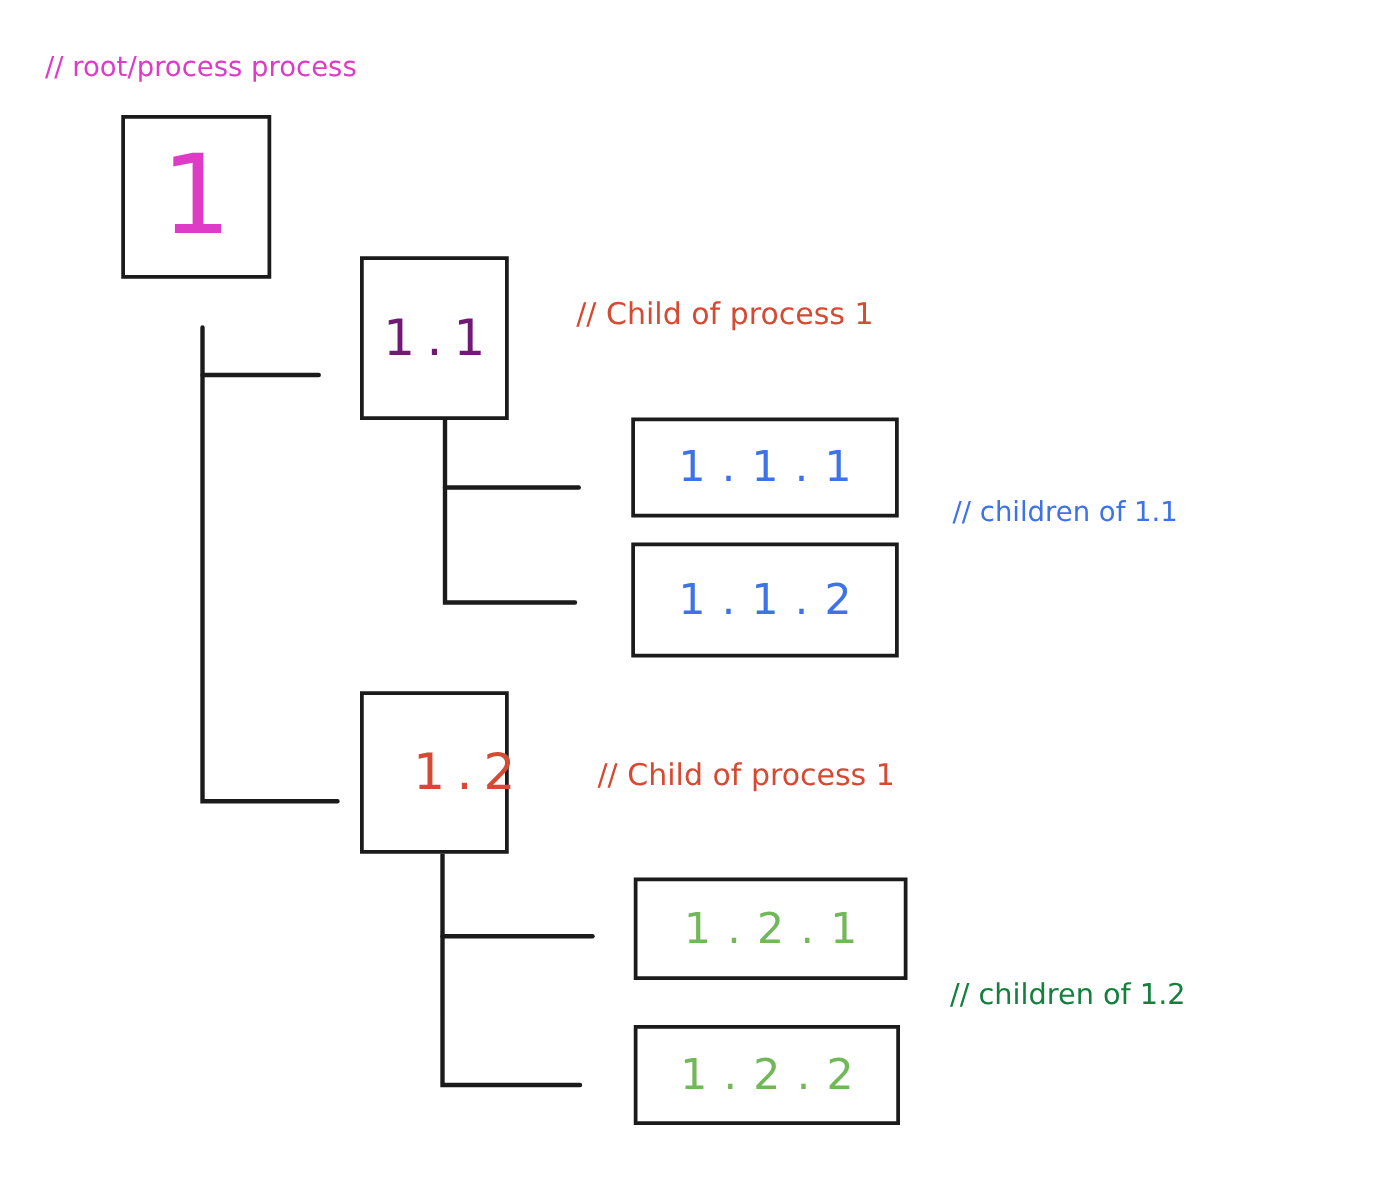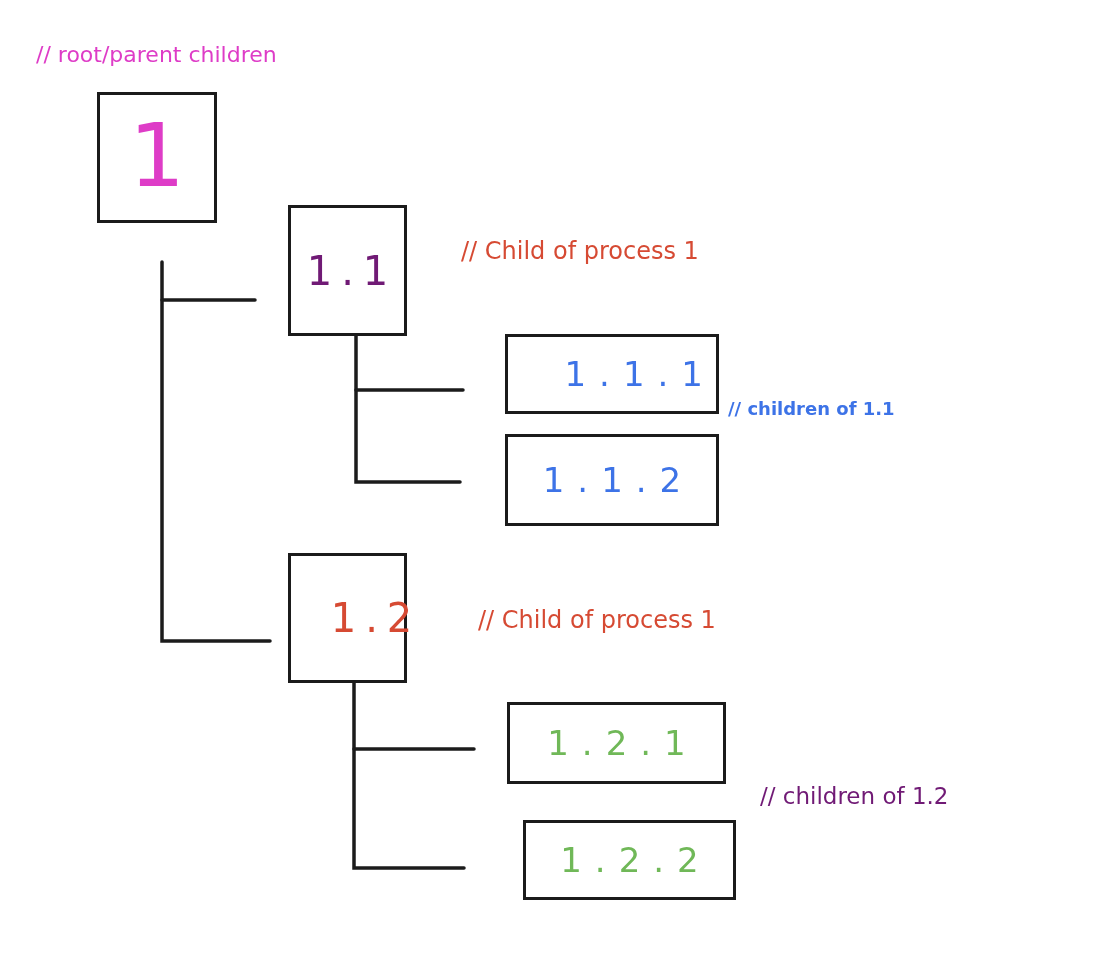--- a/index.html
+++ b/index.html
@@ -41,64 +41,64 @@
   .node-1     { left: 97px;  top: 92px;  width: 120px; height: 131px; }
   .node-1 .node-label { font-size: 88px; letter-spacing: 0; transform: translateY(-2px); }
   
   .node-1-1   { left: 288px; top: 205px; width: 119px; height: 131px; }
   .node-1-2   { left: 288px; top: 553px; width: 119px; height: 130px; padding-left: 48px; }
   .node-1-1 .node-label, .node-1-2 .node-label { font-size: 40px; letter-spacing: 9px; text-indent: 9px; }
   
   .node-1-1-1 { left: 505px; top: 334px; width: 214px; height: 80px; }
   .node-1-1-2 { left: 505px; top: 434px; width: 214px; height: 92px; }
   .node-1-2-1 { left: 507px; top: 702px; width: 219px; height: 82px; }
-  .node-1-2-2 { left: 507px; top: 820px; width: 213px; height: 80px; margin-left: 16px; }
+  .node-1-2-2 { left: 507px; top: 820px; width: 213px; height: 80px; }
   .node-1-1-1 .node-label, .node-1-1-2 .node-label,
   .node-1-2-1 .node-label, .node-1-2-2 .node-label {
     font-size: 34px; letter-spacing: 13px; text-indent: 13px;
   }
   .annotation {
     position: absolute;
     white-space: nowrap;
     font-weight: 400;
     line-height: 1.2;
   }
   .annotation-root         { left: 36px;  top: 42px;  font-size: 22px; }
   .annotation-child-1-1    { left: 461px; top: 237px; font-size: 24px; }
-  .annotation-children-1-1 { left: 728px; top: 398px; font-size: 18px; font-weight: bold; }
+  .annotation-children-1-1 { left: 762px; top: 398px; font-size: 22px; }
   .annotation-child-1-2    { left: 478px; top: 606px; font-size: 24px; }
   .annotation-children-1-2 { left: 760px; top: 783px; font-size: 23px; }
 </style>
 </head>
 <body>
 
 <div class="canvas">
 
   <svg class="connectors" viewBox="0 0 1112 953" xmlns="http://www.w3.org/2000/svg">
     <path d="M162 262 L162 641 L270 641" style="stroke: rgb(27, 27, 27);"></path>
     <path d="M162 300 L255 300" style="stroke: rgb(27, 27, 27);"></path>
     <path d="M356 336 L356 482 L460 482" style="stroke: rgb(27, 27, 27);"></path>
     <path d="M356 390 L463 390" style="stroke: rgb(27, 27, 27);"></path>
     <path d="M354 683 L354 868 L464 868" style="stroke: rgb(27, 27, 27);"></path>
     <path d="M354 749 L474 749" style="stroke: rgb(27, 27, 27);"></path>
   </svg>
 
-  <div class="annotation annotation-root" style="color: rgb(222, 60, 199);">// root/parent children</div>
+  <div class="annotation annotation-root" style="color: rgb(222, 60, 199);">// root/process process</div>
 
   <div class="node node-1" style="border-color: rgb(27, 27, 27);">
     <span class="node-label" style="color: rgb(222, 60, 199);">1</span>
   </div>
 
   <div class="node node-1-1" style="border-color: rgb(27, 27, 27);">
     <span class="node-label" style="color: #701a75;">1.1</span>
   </div>
 
   <div class="annotation annotation-child-1-1" style="color: rgb(214, 74, 51);">// Child of process 1</div>
 
-  <div class="node node-1-1-1" style="border-color: rgb(27, 27, 27); justify-content: flex-end;">
+  <div class="node node-1-1-1" style="border-color: rgb(27, 27, 27);">
     <span class="node-label" style="color: rgb(61, 115, 231);">1.1.1</span>
   </div>
 
   <div class="node node-1-1-2" style="border-color: rgb(27, 27, 27);">
     <span class="node-label" style="color: rgb(61, 115, 231);">1.1.2</span>
   </div>
 
   <div class="annotation annotation-children-1-1" style="color: rgb(61, 115, 231);">// children of 1.1</div>
 
   <div class="node node-1-2" style="border-color: rgb(27, 27, 27);">
@@ -108,15 +108,15 @@
   <div class="annotation annotation-child-1-2" style="color: rgb(214, 74, 51);">// Child of process 1</div>
 
   <div class="node node-1-2-1" style="border-color: rgb(27, 27, 27);">
     <span class="node-label" style="color: rgb(112, 184, 88);">1.2.1</span>
   </div>
 
   <div class="node node-1-2-2" style="border-color: rgb(27, 27, 27);">
     <span class="node-label" style="color: rgb(112, 184, 88);">1.2.2</span>
   </div>
 
-  <div class="annotation annotation-children-1-2" style="color: #701a75;">// children of 1.2</div>
+  <div class="annotation annotation-children-1-2" style="color: #15803d;">// children of 1.2</div>
 
 </div>
 
 </body></html>

